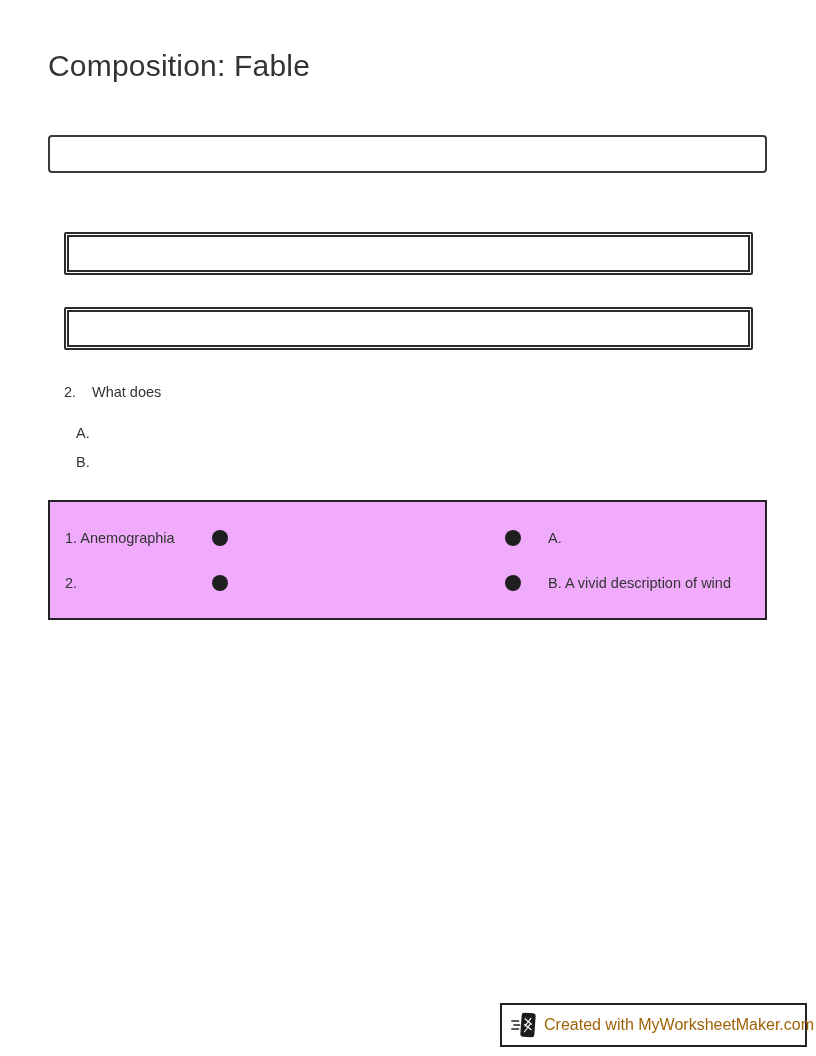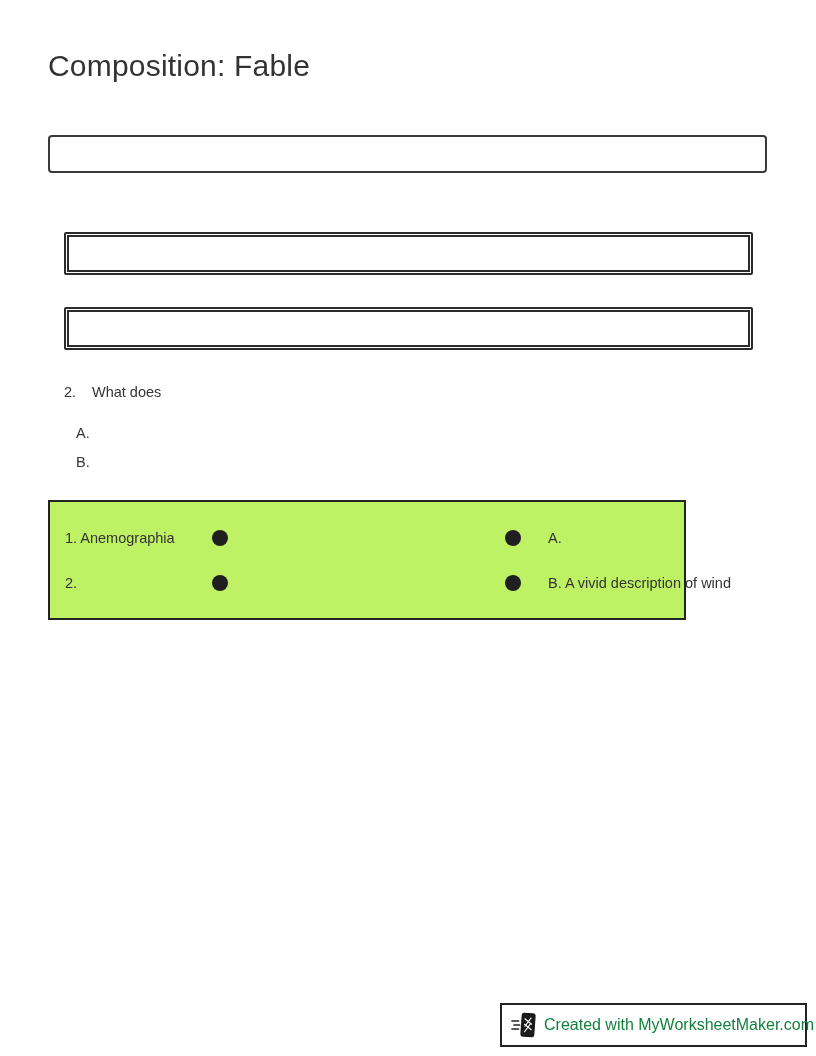--- a/index.html
+++ b/index.html
@@ -70,25 +70,25 @@
     line-height: 18px;
     color: #333333;
   }
   .q2-option.opt-a { top: 424px; }
   .q2-option.opt-b { top: 453px; }
 
   .match-box {
     position: absolute;
     left: 48px;
     top: 500px;
-    width: 638px;
+    width: 719px;
     height: 120px;
     box-sizing: border-box;
     border: 2px solid #222222;
-    background: #bef264;
+    background: #f0abfc;
   }
   .match-left, .match-right {
     position: absolute;
     font-size: 14.5px;
     line-height: 18px;
     color: #333333;
     white-space: nowrap;
   }
   .match-left { left: 15px; }
   .match-right { left: 498px; }
@@ -115,21 +115,21 @@
     box-sizing: border-box;
     border: 2px solid #222222;
     background: #ffffff;
     display: flex;
     align-items: center;
     padding-left: 9px;
     gap: 7px;
   }
   .footer-credit-text {
     font-size: 16px;
-    color: #15803d;
+    color: #a16207;
     white-space: nowrap;
   }
   .footer-logo {
     flex: 0 0 auto;
     width: 26px;
     height: 30px;
   }
 </style>
 </head>
 <body>

